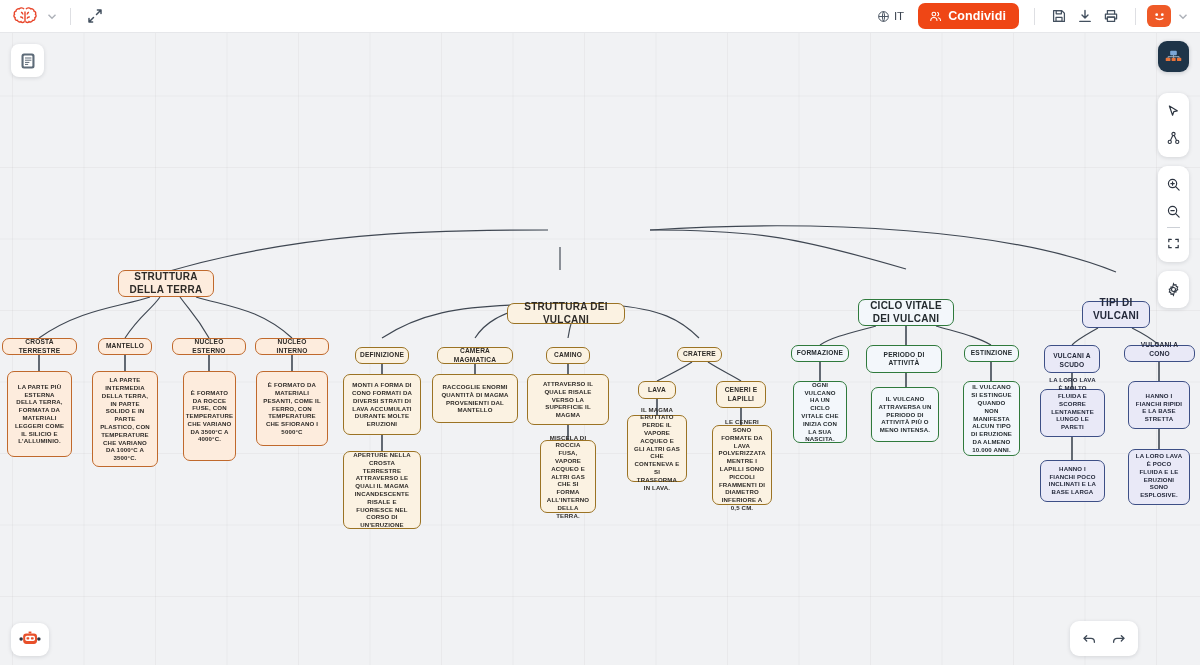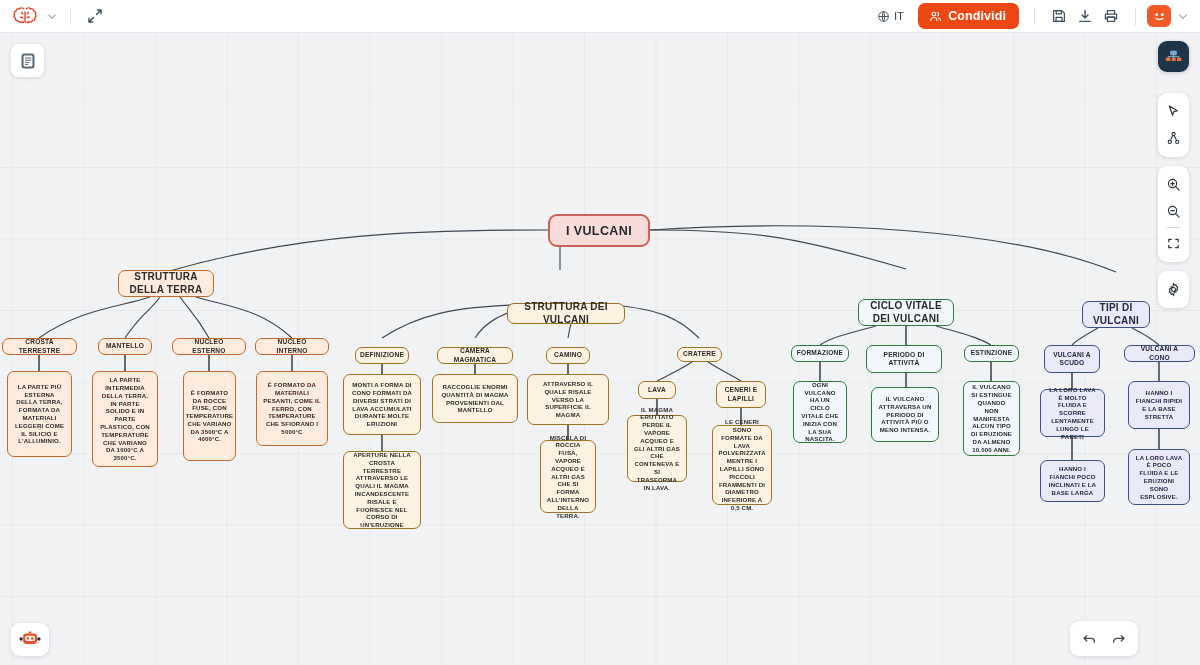--- a/index.html
+++ b/index.html
@@ -80,21 +80,21 @@
     z-index: 5;
   }
   .node.root {
     background: #f7dcd9; border-color: #c9635a; border-width: 2px;
     color: #26292e; font-weight: 700; font-size: 12.5px;
     letter-spacing: .4px; border-radius: 9px;
   }
   .node.br1 { background: #fdecdd; border-color: #c0692c; color: #2d2a27; }
   .node.br2 { background: #fbf2e2; border-color: #9b7324; color: #2d2a27; }
   .node.br3 { background: #f3f7fb; border-color: #2f7a3c; color: #232a2e; }
-  .node.br4 { background: #e9e9f7; border-color: #3d4f86; color: #23283a; }
+  .node.br4 { background: #e9e9f7; border-color: #3d4f86; color: #23283a; align-items: flex-end; }
 
   .lvl1 { font-size: 10px; font-weight: 700; letter-spacing: .25px; padding: 4px 7px; }
   .lvl2 { font-size: 6.6px; font-weight: 700; letter-spacing: .2px; padding: 3px 5px; }
   .lvl3 { font-size: 6.1px; font-weight: 600; letter-spacing: .15px; padding: 5px 6px; }
 
   
   .rail { position: absolute; right: 11px; z-index: 40; }
   .rail-card {
     background: #ffffff; border-radius: 9px;
     box-shadow: 0 1px 4px rgba(16,24,40,.13);
@@ -259,23 +259,20 @@
 
       <path d="M1098 295 C 1086 302, 1078 306, 1072 312"></path>
       <path d="M1132 295 C 1146 302, 1152 306, 1159 312"></path>
       <path d="M1072 340 L1072 356" stroke-width="1.6"></path>
       <path d="M1072 404 L1072 427" stroke-width="1.6"></path>
       <path d="M1159 329 L1159 348" stroke-width="1.6"></path>
       <path d="M1159 396 L1159 416" stroke-width="1.6"></path>
     </g>
   </svg>
 
-  <div class="node root" style="left:548px; top:181px; width:102px; height:33px;">
-    <span>I VULCANI</span>
-  </div>
 
   <div class="node br1 lvl1" style="left:118px; top:237px; width:96px; height:27px;">
     <span>STRUTTURA DELLA TERRA</span>
   </div>
 
   <div class="node br1 lvl2" style="left:2px; top:305px; width:75px; height:17px;">
     <span>CROSTA TERRESTRE</span>
   </div>
   <div class="node br1 lvl3" style="left:7px; top:338px; width:65px; height:86px;">
     <span>LA PARTE PIÙ ESTERNA DELLA TERRA, FORMATA DA MATERIALI LEGGERI COME IL SILICIO E L'ALLUMINIO.</span>

